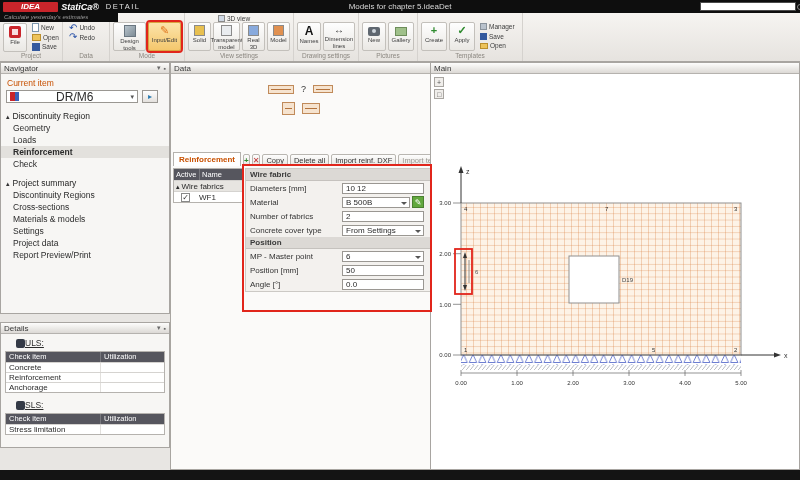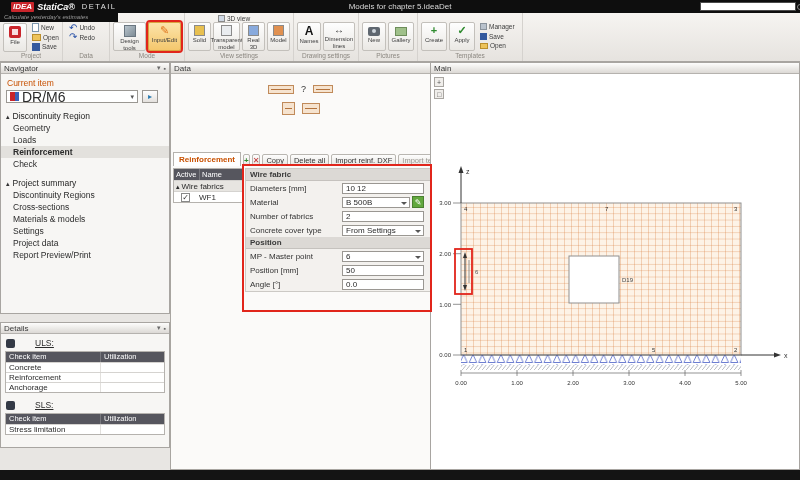--- a/index.html
+++ b/index.html
@@ -2,21 +2,21 @@
 <html><head>
 <meta charset="utf-8">
 <style>
   *{margin:0;padding:0;box-sizing:border-box;font-family:"Liberation Sans",sans-serif;}
   html,body{width:800px;height:480px;overflow:hidden;background:#777;}
   #app{position:relative;width:800px;height:480px;background:#e8e6e3;overflow:hidden;font-size:9px;color:#2b2b2b;}
 
   
   .titlebar{position:absolute;left:0;top:0;width:800px;height:13px;background:#0e0e0e;display:flex;align-items:center;z-index:20;}
   .logo{display:flex;align-items:center;gap:3px;padding-left:3px;z-index:2;}
-  .logo-idea{background:#c9252b;color:#fff;font-weight:bold;font-style:italic;font-size:8px;padding:0 2px;line-height:10px;border-radius:1px;margin-left:8px;}
+  .logo-idea{background:#c9252b;color:#fff;font-weight:bold;font-style:italic;font-size:8px;padding:0 18px;line-height:10px;border-radius:1px;}
   .logo-statica{color:#fff;font-weight:bold;font-style:italic;font-size:9px;}
   .logo-detail{color:#e0e0e0;font-size:7.5px;letter-spacing:1.5px;margin-left:4px;}
   .win-title{position:absolute;left:0;right:0;text-align:center;color:#d8d8d8;font-size:8px;}
   .search{position:absolute;right:4px;top:2px;width:96px;height:9px;background:#fff;border:1px solid #4a4a4a;display:flex;align-items:center;z-index:2;}
   .search input{flex:1;border:none;outline:none;font-size:7px;height:7px;padding:0 2px;background:transparent;}
   .mag{width:8px;height:8px;position:relative;flex:none;}
   .mag::before{content:"";position:absolute;left:1px;top:1px;width:4px;height:4px;border:1px solid #888;border-radius:50%;}
   .mag::after{content:"";position:absolute;left:5.5px;top:5.5px;width:2.5px;height:1px;background:#888;transform:rotate(45deg);}
   .tagline{position:absolute;left:0;top:13px;width:118px;height:9px;background:#0e0e0e;color:#9b9b9b;font-size:6px;font-style:italic;padding-left:4px;line-height:9px;z-index:19;}
 
@@ -68,32 +68,32 @@
 
   .nav-panel{left:0;top:62px;width:170px;height:252px;}
   .det-panel{left:0;top:322px;width:170px;height:126px;}
   .data-panel{left:170px;top:62px;width:261px;height:408px;}
   .main-panel{left:430px;top:62px;width:370px;height:408px;}
 
   
   .cur-label{position:absolute;left:6px;top:4px;color:#c85000;font-size:8.5px;text-align:center;}
   .cur-dd{position:absolute;left:5px;top:16px;width:132px;height:13px;background:#fff;border:1px solid #9a9792;display:flex;align-items:center;gap:3px;padding:0 3px;cursor:pointer;}
   .ic-dr{width:9px;height:9px;background:linear-gradient(90deg,#c9252b 50%,#3a62b8 50%);flex:none;}
-  .cur-val{flex:1;font-size:14px;}
+  .cur-val{flex:1;font-size:12px;text-align:center;}
   .dd-ar{font-size:7px;color:#555;}
   .go-btn{position:absolute;left:141px;top:16px;width:16px;height:13px;border:1px solid #9a9792;background:linear-gradient(#fefefe,#e4e1dd);text-align:center;line-height:12px;cursor:pointer;color:#2a7ab0;font-size:8px;}
   .tree{position:absolute;left:0;top:36px;right:0;}
   .tsection{height:12px;line-height:12px;padding-left:5px;font-size:8.5px;color:#1d1d1d;cursor:pointer;}
   .tsection .tri{font-size:7px;color:#333;margin-right:3px;}
   .titem{height:12px;line-height:12px;padding-left:12px;font-size:8.5px;color:#2b2b2b;cursor:pointer;}
   .titem.selected{font-weight:bold;background:#e3e1dd;}
   .tree .gap{height:7px;}
 
   
-  .srow{position:absolute;left:5px;display:flex;align-items:center;gap:20px;font-size:8.5px;text-decoration:underline;}
+  .srow{position:absolute;left:15px;display:flex;align-items:center;gap:0;font-size:8.5px;text-decoration:underline;}
   .sq{width:9px;height:9px;background:#343a46;border-radius:2px;flex:none;}
   .dtable{position:absolute;left:4px;width:160px;border:1px solid #b5b2ae;background:#fff;}
   .dthead{display:flex;background:#56565e;color:#fff;font-size:7.5px;height:10px;line-height:10px;}
   .dth1{width:95px;padding-left:3px;border-right:1px solid #78787e;}
   .dth2{flex:1;padding-left:3px;}
   .dtrow{display:flex;height:10px;line-height:10px;border-top:1px solid #d5d3d0;font-size:8px;}
   .dtc1{width:95px;padding-left:3px;border-right:1px solid #e2e0dd;}
   .dtc2{flex:1;}
 
   

